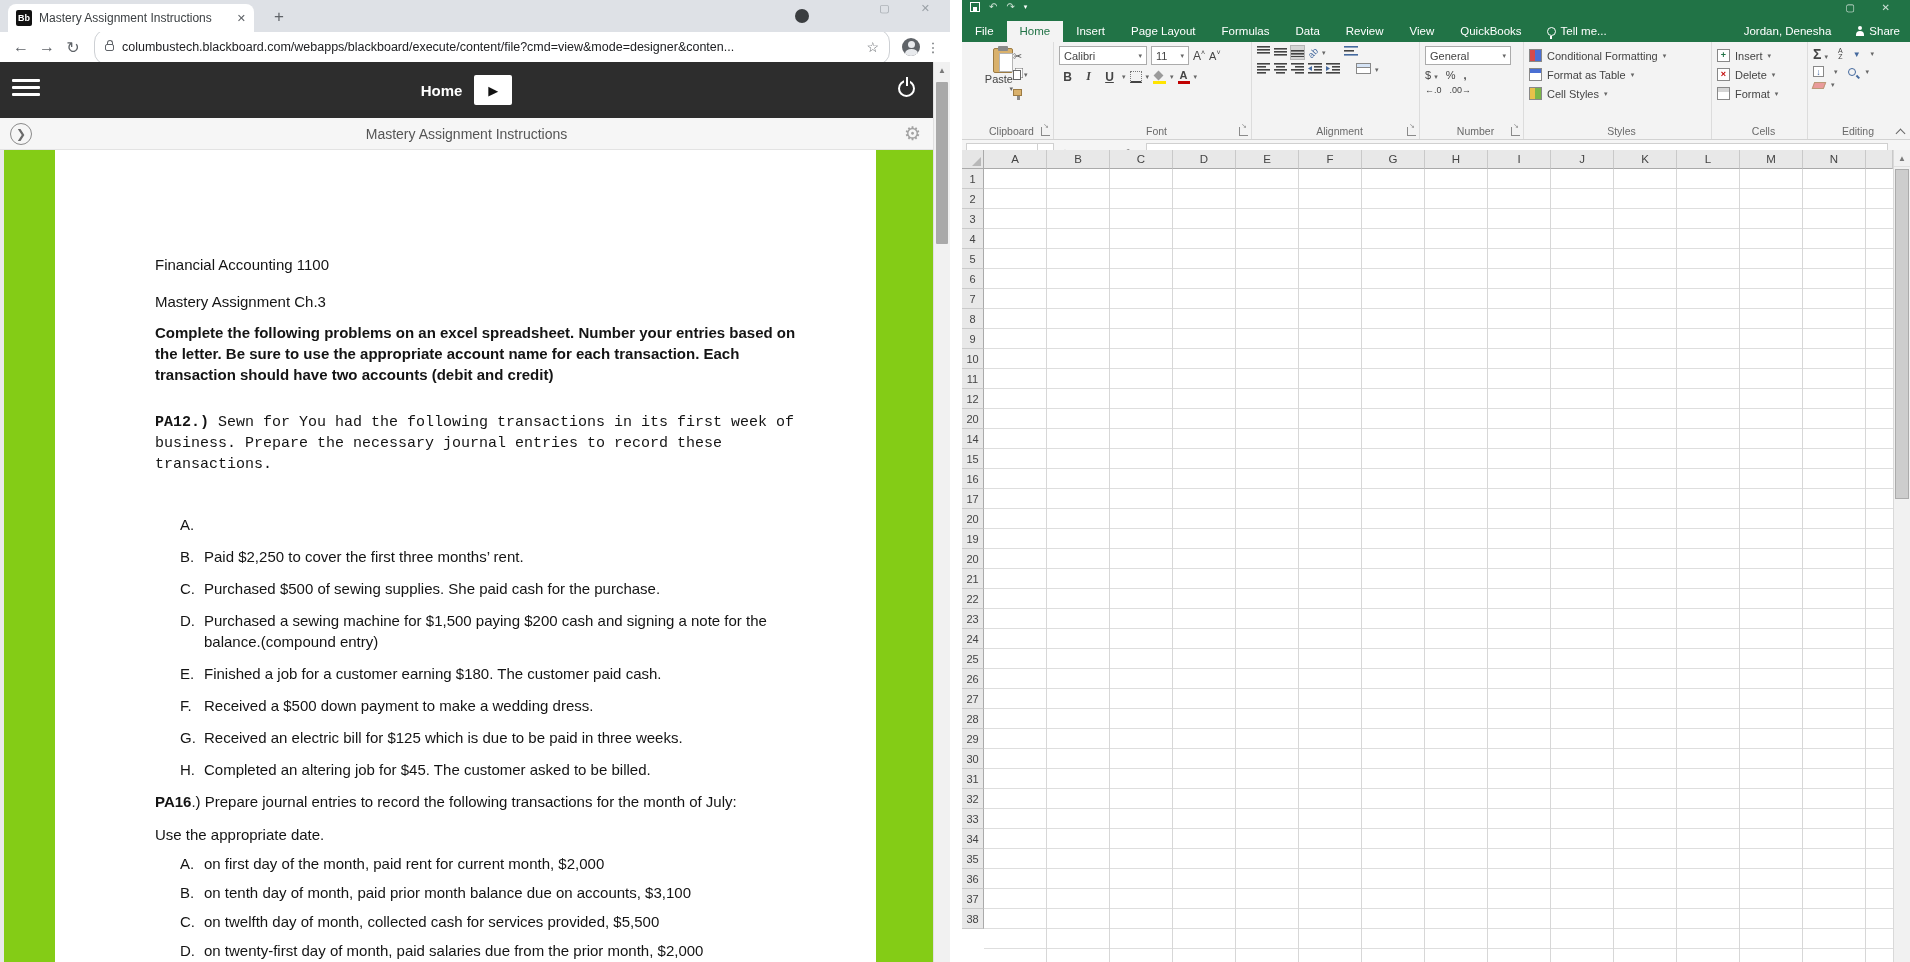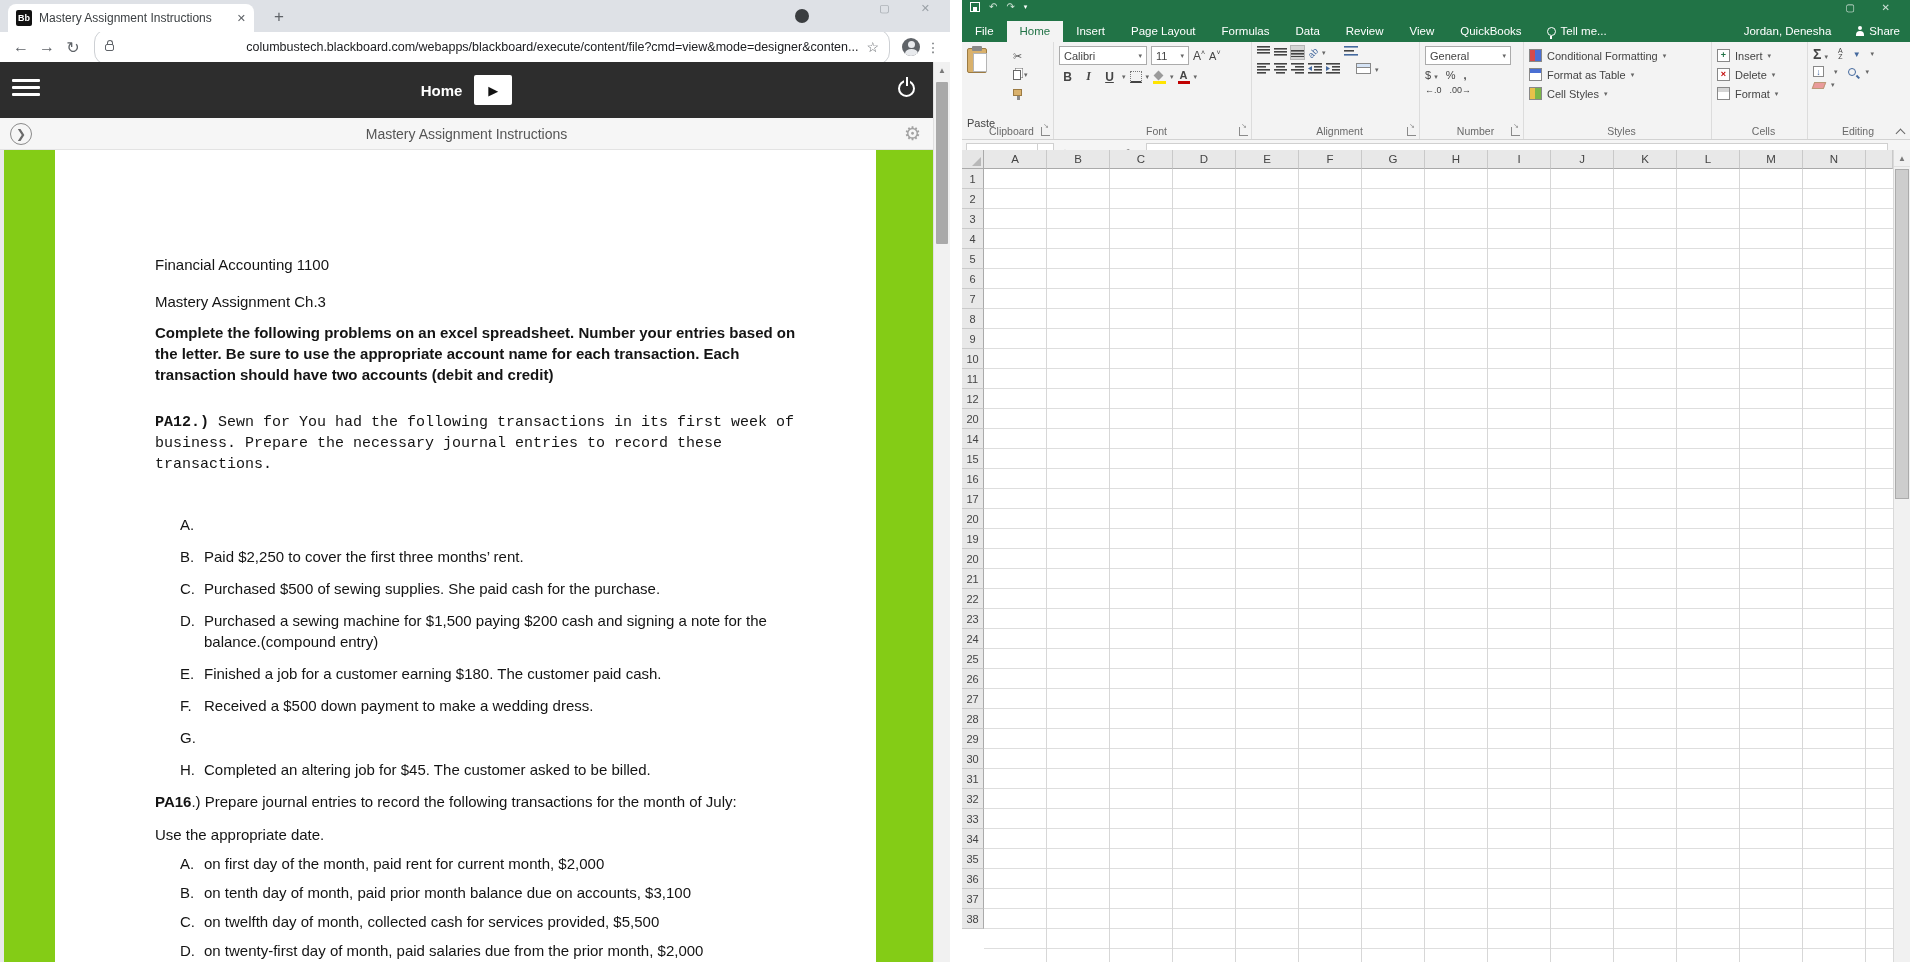--- a/index.html
+++ b/index.html
@@ -17,21 +17,21 @@
   .tab-title { font-size:12px; color:#3c4043; margin-left:7px; white-space:nowrap; overflow:hidden; flex:1; }
   .tab-close { font-size:11px; color:#5f6368; margin-left:6px; cursor:default; }
   .newtab { position:absolute; left:266px; top:5px; width:26px; height:24px; font-size:17px; color:#5f6368;
             display:flex; align-items:center; justify-content:center; }
   .ext-dot { position:absolute; left:795px; top:9px; width:14px; height:14px; border-radius:50%; background:#3a3d40; }
   .win-ctrls { position:absolute; right:6px; top:2px; color:#9aa0a6; font-size:11px; letter-spacing:14px; }
 
   .toolbar { height:30px; background:#fff; display:flex; align-items:center; padding:0 8px; }
   .nav-ic { font-size:16px; color:#5f6368; width:26px; text-align:center; }
   .omnibox { flex:1; height:36px; margin:0 8px; border:1px solid #cdd0d4; border-radius:13px; background:#fff;
-             display:flex; align-items:center; padding:0 10px;text-align:right; }
+             display:flex; align-items:center; padding:0 10px; }
   .lock { width:9px; height:7px; border:1.5px solid #5f6368; border-radius:2px; position:relative; margin-right:8px; flex:none; }
   .lock:before { content:""; position:absolute; left:1px; top:-5px; width:4px; height:4px;
                  border:1.5px solid #5f6368; border-bottom:none; border-radius:4px 4px 0 0; }
   .url-text { font-size:12.5px; color:#202124; white-space:nowrap; overflow:hidden; flex:1; }
   .star { font-size:14px; color:#5f6368; margin-left:8px; }
   .avatar { width:18px; height:18px; border-radius:50%; background:#5f6368; position:relative; overflow:hidden; margin:0 4px; }
   .avatar:before { content:""; position:absolute; left:5.5px; top:3px; width:7px; height:7px; border-radius:50%; background:#e8eaed; }
   .avatar:after { content:""; position:absolute; left:2.5px; top:11px; width:13px; height:9px; border-radius:50%; background:#e8eaed; }
   .kebab { color:#5f6368; font-size:13px; width:18px; text-align:center; letter-spacing:0; }
 
@@ -99,21 +99,21 @@
 
   .x-ribbon { height:98px; background:#f3f3f3; border-bottom:1px solid #d2d2d2; display:flex; position:relative; font-size:11px; color:#444; }
   .x-group { position:relative; border-right:1px solid #dcdcdc; padding:4px 5px 17px; flex:none; }
   .g-label { position:absolute; bottom:2px; left:8px; right:0; text-align:center; font-size:10.5px; color:#6a6a6a; }
   .launcher { position:absolute; bottom:3px; right:3px; width:9px; height:9px; border-left:1px solid #8a8a8a; border-bottom:1px solid #8a8a8a; }
   .launcher:after { content:"↘"; position:absolute; left:1px; top:-5px; font-size:7px; color:#8a8a8a; }
   .rrow { display:flex; align-items:center; gap:4px; margin-bottom:4px; }
   .rsel { background:#fff; border:1px solid #ababab; height:19px; display:flex; align-items:center; padding:0 4px; gap:4px; }
   .rsel .dd { margin-left:auto; }
   .dd { font-size:7px; color:#666; }
-  .bigbtn { display:flex; flex-direction:column; align-items:flex-start; width:46px; padding-top:2px;gap:44px; }
+  .bigbtn { display:flex; flex-direction:column; align-items:flex-end; width:46px; padding-top:2px; }
   .clip-ic { width:20px; height:25px; background:#d9b16c; border:1px solid #9c7b43; border-radius:2px; position:relative; }
   .clip-ic:before { content:""; position:absolute; left:4px; top:-3px; width:10px; height:5px; background:#8a8a8a; border-radius:1px; }
   .clip-ic:after { content:""; position:absolute; left:5px; top:4px; width:12px; height:17px; background:#fff; border:1px solid #b5b5b5; }
   .mini-col { display:flex; flex-direction:column; gap:3px; padding-top:3px; }
   .mini { font-size:11px; color:#555; display:flex; align-items:center; gap:3px; height:15px; }
   .copy-ic { width:8px; height:10px; border:1px solid #666; background:#fff; box-shadow:2px -2px 0 -0.5px #fff, 2px -2px 0 0 #666; }
   .fp-ic { width:9px; height:7px; background:#d9b16c; border:1px solid #9c7b43; position:relative; }
   .fp-ic:after { content:""; position:absolute; left:3px; top:6px; width:3px; height:4px; background:#8a8a8a; }
   .fmt-ic { width:17px; text-align:center; font-weight:bold; }
   .b-b { font-weight:bold; font-size:12px; }
@@ -250,20 +250,21 @@
             <div class="doc-item">
               <span class="doc-letter">E.</span>
               <span class="doc-itext">Finished a job for a customer earning $180. The customer paid cash.</span>
             </div>
             <div class="doc-item">
               <span class="doc-letter">F.</span>
               <span class="doc-itext">Received a $500 down payment to make a wedding dress.</span>
             </div>
             <div class="doc-item">
               <span class="doc-letter">G.</span>
+              <span class="doc-itext">Received an electric bill for $125 which is due to be paid in three weeks.</span>
             </div>
             <div class="doc-item">
               <span class="doc-letter">H.</span>
               <span class="doc-itext">Completed an altering job for $45. The customer asked to be billed.</span>
             </div>
           </div>
         <p class="doc-pa16"><b>PA16</b><span>.) Prepare journal entries to record the following transactions for the month of July:</span></p>
         <p class="doc-note">Use the appropriate date.</p>
         <div class="doc-list second" id="pa16-list">
             <div class="doc-item">

